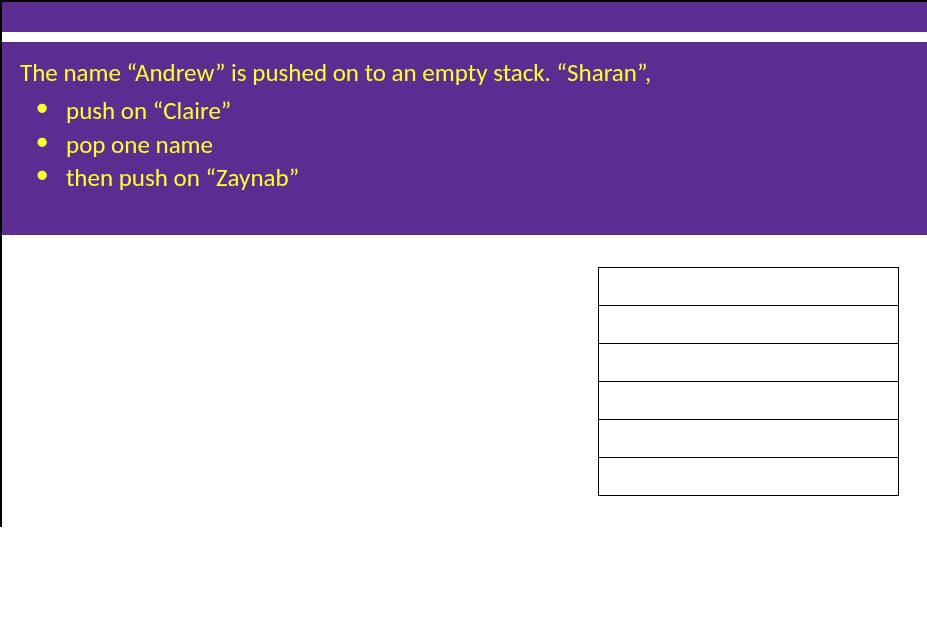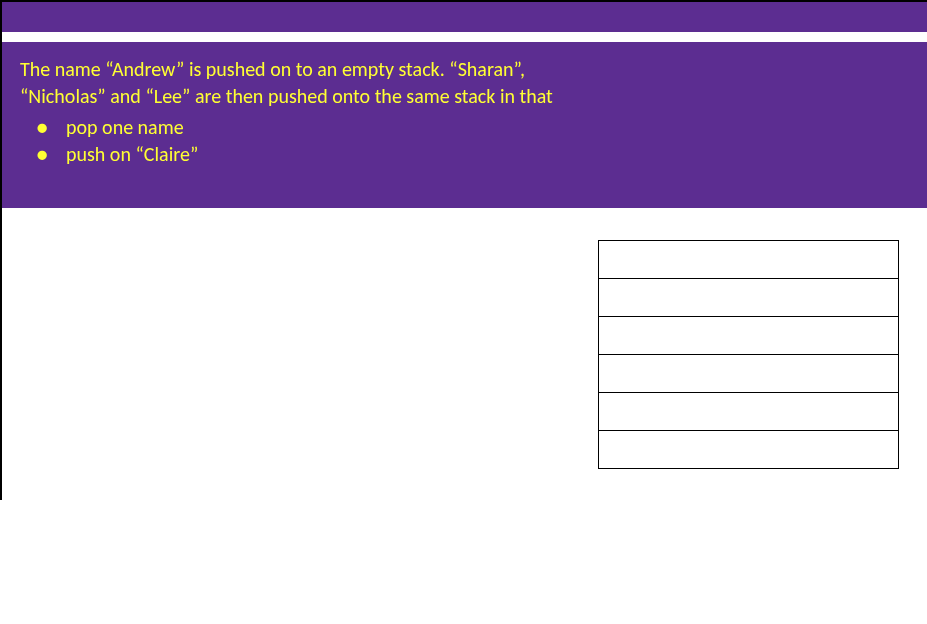--- a/index.html
+++ b/index.html
@@ -21,21 +21,21 @@
       height: 10px;
       width: 100%;
       background: #fff;
       border-left: 2px solid #000;
     }
     .question-box {
       background: #5c2d91;
       border-left: 2px solid #000;
       padding: 14px 20px 40px 18px;
       color: #ffff33;
-      font-size: 20px;
+      font-size: 25px;
       line-height: 1.35;
       width: 100%;
     }
     .question-line {
       display: block;
     }
     .bullets {
       list-style: none;
       margin-top: 4px;
       padding-left: 16px;
@@ -73,24 +73,24 @@
     }
   </style>
 </head>
 <body>
 
 <div class="header-bar"></div>
 <div class="white-gap"></div>
 
 <div class="question-box">
   <span class="question-line">The name “Andrew” is pushed on to an empty stack. “Sharan”,</span>
-  <span class="question-line">“Nicholas” and “Lee” are then pushed onto the same stack in that</span>
   <ul class="bullets">
+    <li><span>push on “Claire”</span></li>
     <li><span>pop one name</span></li>
-    <li><span>push on “Claire”</span></li>
+    <li><span>then push on “Zaynab”</span></li>
   </ul>
 </div>
 
 <div class="body-area">
   <table class="stack-table">
     <tbody>
         <tr>
           <td></td>
         </tr>
     <tr>

